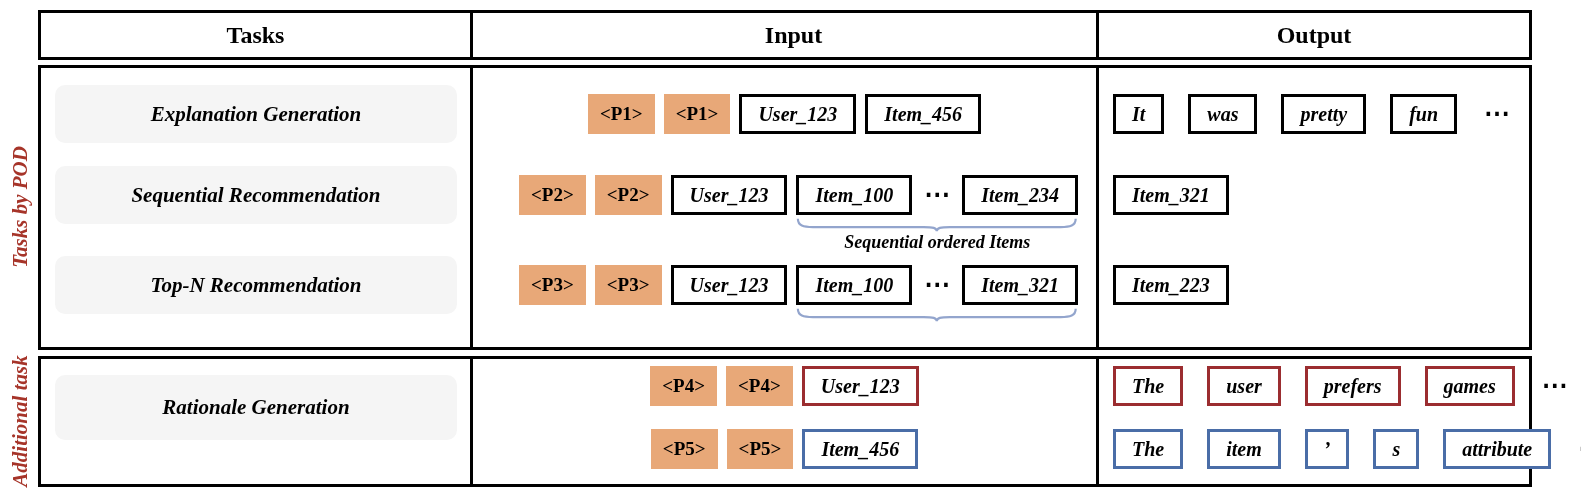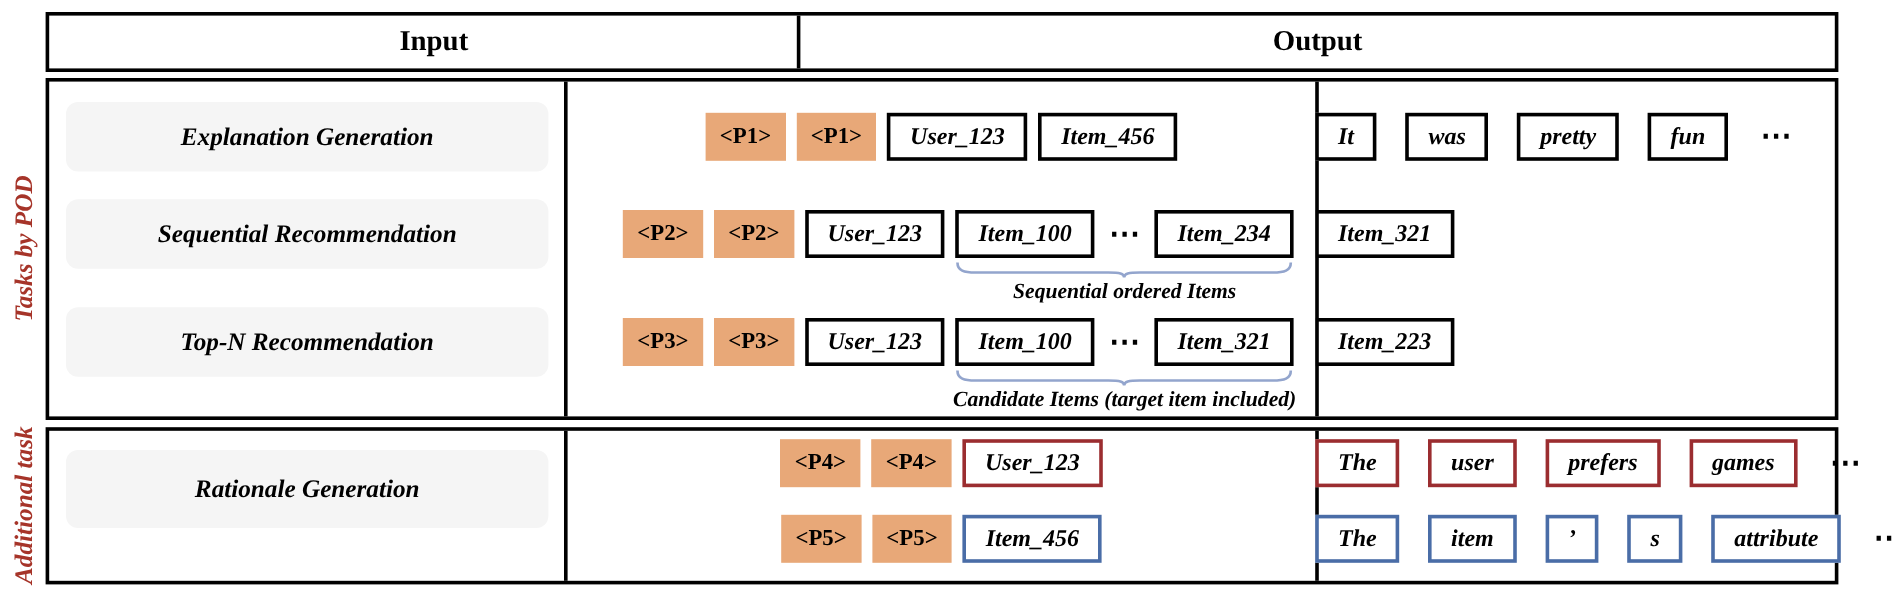--- a/index.html
+++ b/index.html
@@ -34,21 +34,21 @@
            font-weight:bold;font-style:italic;font-size:21px;}
   .pod-box .task-bg{height:58px;justify-content:center;}
   .tb1{top:17px;} .tb2{top:98px;} .tb3{top:188px;}
   .add-box .task-bg{top:16px;height:65px;}
 
   
   .row{position:absolute;display:flex;align-items:center;gap:9px;height:40px;}
   .in{left:432px;width:623px;box-sizing:border-box;border-radius:13px;}
   .in.center{justify-content:center;}
   .in.right{justify-content:flex-end;padding-right:18px;}
-  .out{left:1055px;right:3px;padding-left:0;box-sizing:border-box;gap:24px;}
+  .out{left:1055px;right:3px;padding-left:17px;box-sizing:border-box;gap:24px;}
   .ri1,.ro1{top:26px;} .ri2,.ro2{top:107px;} .ri3,.ro3{top:197px;}
   .la{top:7px;} .lb{top:70px;}
 
   
   .tok{display:flex;align-items:center;height:40px;border:3px solid #000;background:#fff;
        font-weight:bold;font-size:20px;padding:0 16px;box-sizing:border-box;white-space:nowrap;font-style:italic;}
   .tok.red{border-color:#9B2D30;}
   .tok.blue{border-color:#4A6DA7;}
   .ptok{display:flex;align-items:center;height:40px;background:#E8A878;
         font-weight:bold;font-size:19px;padding:0 12px;box-sizing:border-box;white-space:nowrap;}
@@ -62,20 +62,21 @@
 </style>
 </head>
 <body>
 
 <div class="canvas">
 
   <div class="side-label sl-pod">Tasks by POD</div>
   <div class="side-label sl-add">Additional task</div>
 
   <div class="header-box">
+    <div class="hcell hc1">Tasks</div>
     <div class="hcell hc2">Input</div>
     <div class="hcell hc3">Output</div>
   </div>
 
   <div class="section pod-box">
     <div class="vline v1"></div>
     <div class="vline v2"></div>
 
     <div class="task-bg tb1">
       <span>Explanation Generation</span>
@@ -122,21 +123,20 @@
       <span class="ptok">&lt;P3&gt;</span>
       <span class="ptok">&lt;P3&gt;</span>
       <span class="tok">User_123</span>
       <div class="group">
         <span class="tok">Item_100</span>
         <span class="dots">⋯</span>
         <span class="tok">Item_321</span>
         <svg class="brace" viewBox="0 0 300 20" preserveAspectRatio="none">
           <path d="M2,1 C2,11 8,13 18,13 L136,13 C146,13 150,14 150,19 C150,14 154,13 164,13 L282,13 C292,13 298,11 298,1" fill="none" stroke="#93A5CD" stroke-width="2.2" vector-effect="non-scaling-stroke"></path>
         </svg>
-        <div class="caption">Candidate Items (target item included)</div>
       </div>
     </div>
     <div class="row out ro3">
       <span class="tok">Item_223</span>
     </div>
   </div>
 
   <div class="section add-box">
     <div class="vline v1"></div>
     <div class="vline v2"></div>

